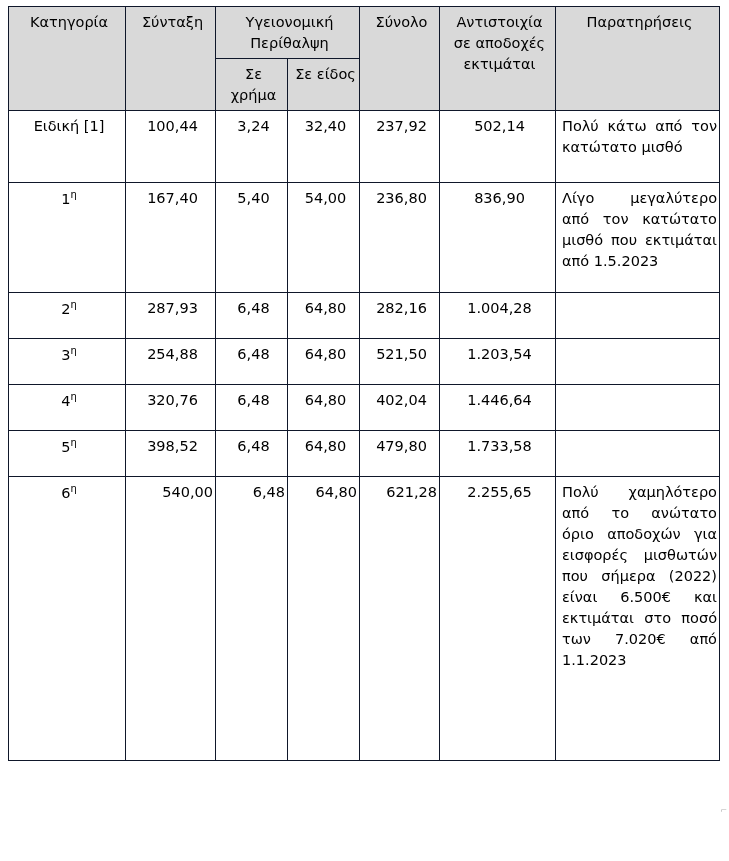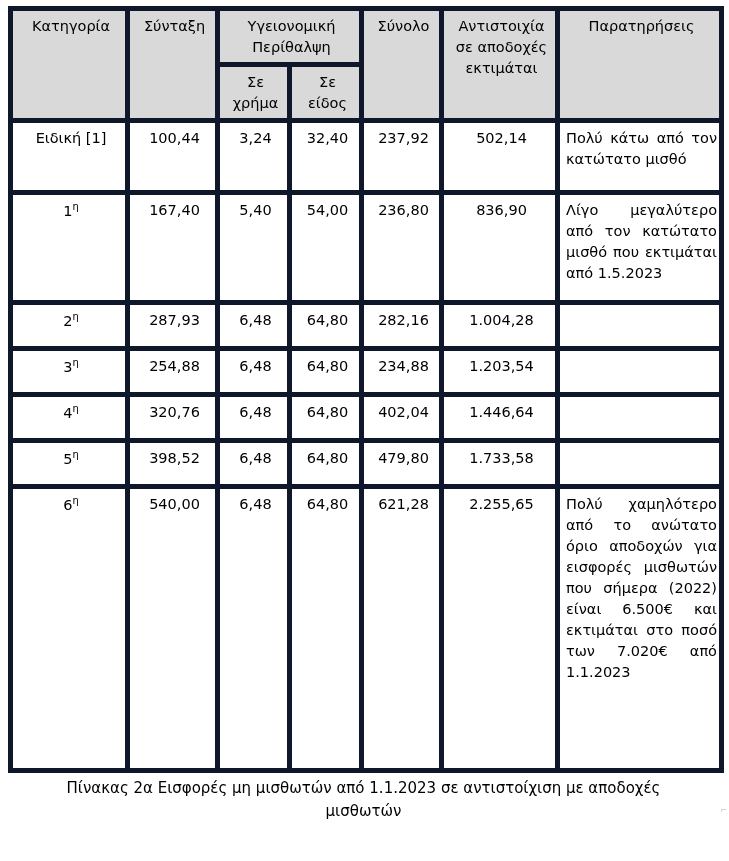--- a/index.html
+++ b/index.html
@@ -21,21 +21,21 @@
     box-sizing: border-box;
     padding: 6px 8px 0 8px;
   }
   table.main {
     border-collapse: collapse;
     table-layout: fixed;
     width: 711px;
     margin: 0;
   }
   table.main td, table.main th {
-    border: 5px solid #0f172a;
+    border: 1px solid #0f172a;
     vertical-align: top;
     padding: 5px 2px 4px 6px;
     font-weight: normal;
     font-size: 14.5px;
     line-height: 1.45;
   }
   thead td, thead th {
     background: #d9d9d9;
     font-weight: bold;
     vertical-align: top;
@@ -82,21 +82,21 @@
     box-sizing: border-box;
     width: 711px;
   }
   .corner-mark {
     position: absolute;
     right: 2px;
     top: 806px;
     font-size: 8px;
     color: #b0b0b0;
   }
-  td.v-mid { vertical-align: middle; }
+  td.v-mid { vertical-align: middle; text-align: right; }
 </style>
 </head>
 <body>
 
 <div class="page">
 
   <table class="main">
     <colgroup>
       <col class="c-kat">
         <col class="c-syn">
@@ -150,21 +150,21 @@
         <td class="num" style="vertical-align:top">282,16</td>
         <td class="num-bottom">1.004,28</td>
         <td class="just"></td>
       </tr>
 
       <tr style="height:46px">
         <td class="cat-label"><span>3</span><span class="sup">η</span></td>
         <td class="num" style="vertical-align:top">254,88</td>
         <td class="num" style="vertical-align:top">6,48</td>
         <td class="num" style="vertical-align:top">64,80</td>
-        <td class="num" style="vertical-align:top">234,88</td>
+        <td class="num" style="vertical-align:top">521,50</td>
         <td class="num-bottom">1.203,54</td>
         <td class="just"></td>
       </tr>
 
       <tr style="height:46px">
         <td class="cat-label"><span>4</span><span class="sup">η</span></td>
         <td class="num" style="vertical-align:top">320,76</td>
         <td class="num" style="vertical-align:top">6,48</td>
         <td class="num" style="vertical-align:top">64,80</td>
         <td class="num" style="vertical-align:top">402,04</td>
@@ -188,15 +188,14 @@
         <td class="num v-mid">6,48</td>
         <td class="num v-mid">64,80</td>
         <td class="num v-mid">621,28</td>
         <td class="num-bottom">2.255,65</td>
         <td class="just">Πολύ χαμηλότερο από το ανώτατο όριο αποδοχών για εισφορές μισθωτών που σήμερα (2022) είναι 6.500€ και εκτιμάται στο ποσό των 7.020€ από 1.1.2023</td>
       </tr>
 
     </tbody>
   </table>
 
-  <div class="caption">Πίνακας 2α Εισφορές μη μισθωτών από 1.1.2023 σε αντιστοίχιση με αποδοχές μισθωτών</div>
   <div class="corner-mark">⌐</div>
 </div>
 
 </body></html>

